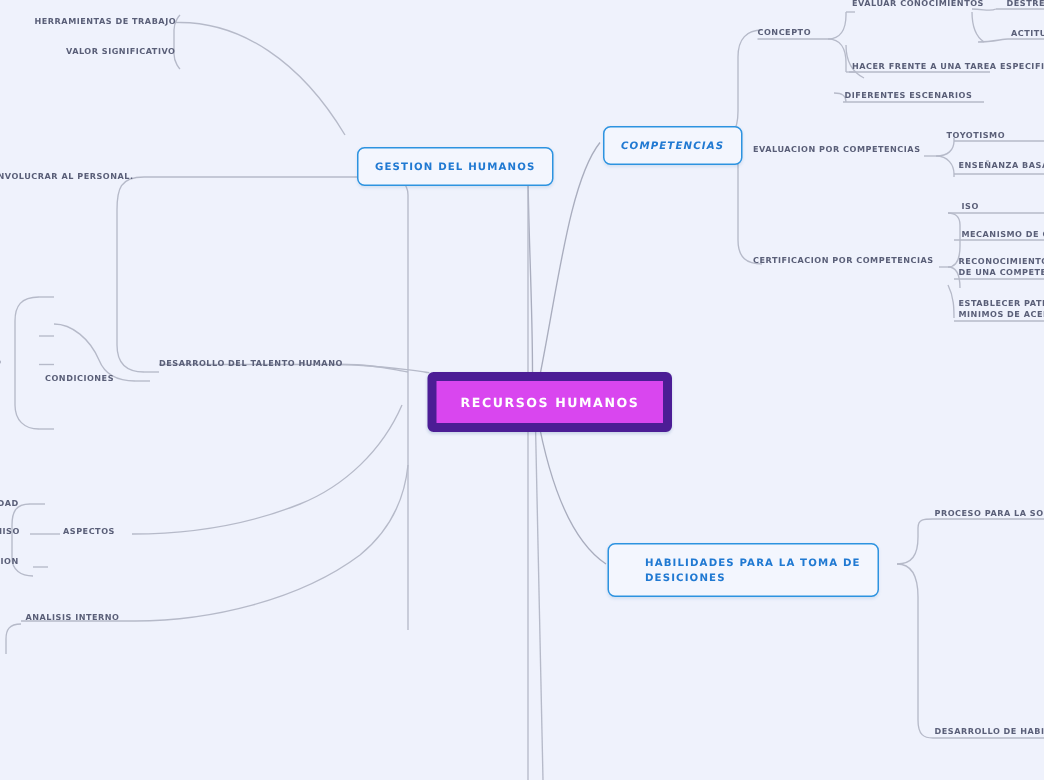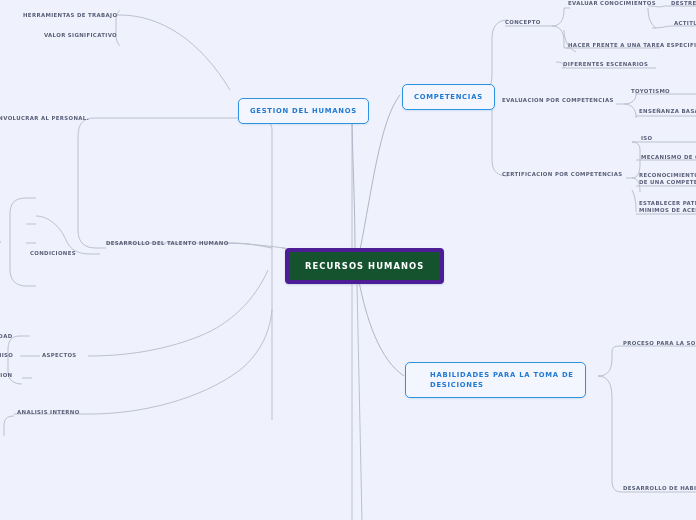--- a/index.html
+++ b/index.html
@@ -22,22 +22,22 @@
     white-space:pre;
     line-height:7px;
     text-transform:uppercase;
   }
   .leaf.r { text-align:left; }
   .leaf.l { text-align:right; }
 
   
   .root {
     position:absolute;
-    background:#14532d;
-    border:4px solid #4c1d95;
+    background:#d946ef;
+    border:6px solid #4c1d95;
     border-radius:4px;
     color:#ffffff;
     font-size:8.4px;
     font-weight:700;
     letter-spacing:1.05px;
     padding:9px 16px;
     white-space:pre;
     box-shadow:0 1px 2px rgba(30,80,140,.18);
   }
 
@@ -145,21 +145,21 @@
       <path d="M 598 376 C 608 376 612 370 612 358 L 612 352 C 612 346 616 346 622 346" stroke="#b6bac9"></path>
       <path d="M 598 376 C 608 376 612 384 612 398 L 612 480 C 612 490 616 492 622 492" stroke="#b6bac9"></path>
       <path d="M 622 346 L 696 346" stroke="#b6bac9"></path>
       <path d="M 622 492 L 696 492" stroke="#b6bac9"></path>
     </g>
   </svg>
 
   <div class="root" style="left: 285px; top: 248px;">RECURSOS HUMANOS</div>
 
   <div class="node" style="left: 238px; top: 98px;">GESTION DEL HUMANOS</div>
-  <div class="node" style="left: 402px; top: 84px;">COMPETENCIAS</div>
+  <div class="node" style="left: 402px; top: 84px; font-style: italic;">COMPETENCIAS</div>
   <div class="node" style="left: 405px; top: 362px; padding-left: 24px;">HABILIDADES PARA LA TOMA DE
 DESICIONES</div>
 
   <div id="leaf-host">
       <div class="leaf l" style="left: 23px; top: 12px; width: 94px;">HERRAMIENTAS DE TRABAJO</div>
       <div class="leaf l" style="left: 23px; top: 32px; width: 94px;">VALOR SIGNIFICATIVO</div>
       <div class="leaf r" style="left: -4px; top: 115px; width: 100px;">INVOLUCRAR AL PERSONAL.</div>
       <div class="leaf r" style="left: 30px; top: 250px; width: 60px;">CONDICIONES</div>
       <div class="leaf r" style="left: 106px; top: 240px; width: 120px;">DESARROLLO DEL TALENTO HUMANO</div>
       <div class="leaf r" style="left: -4px; top: 194px; width: 14px;">S</div>

